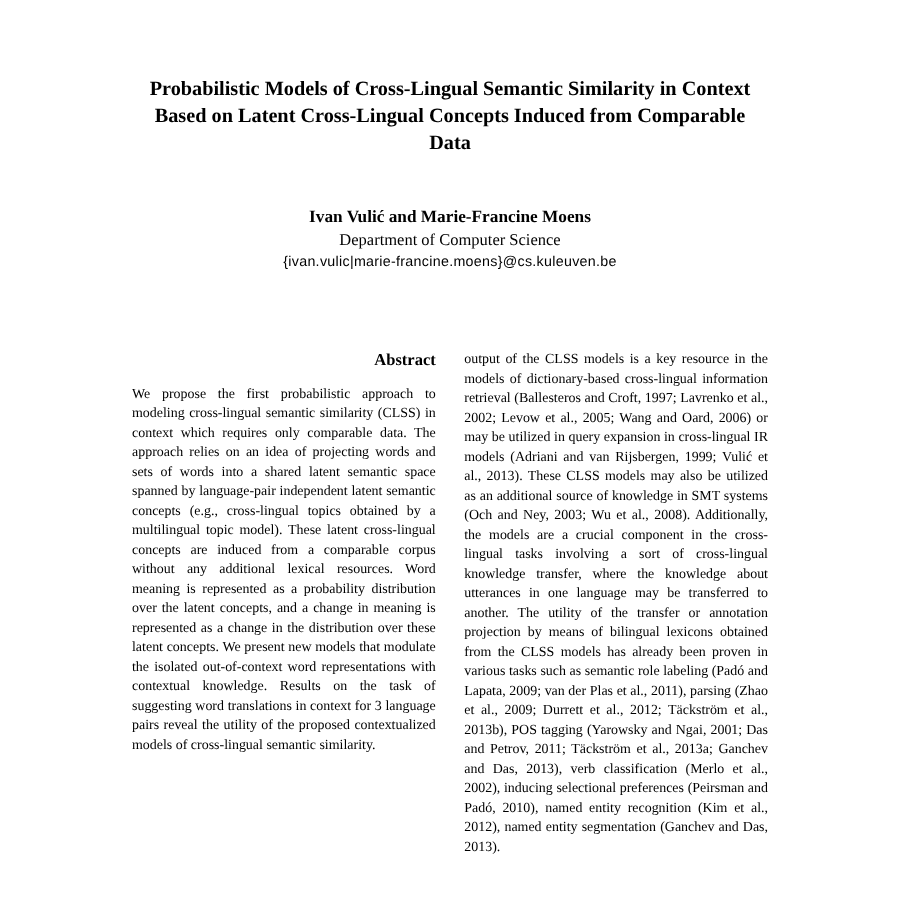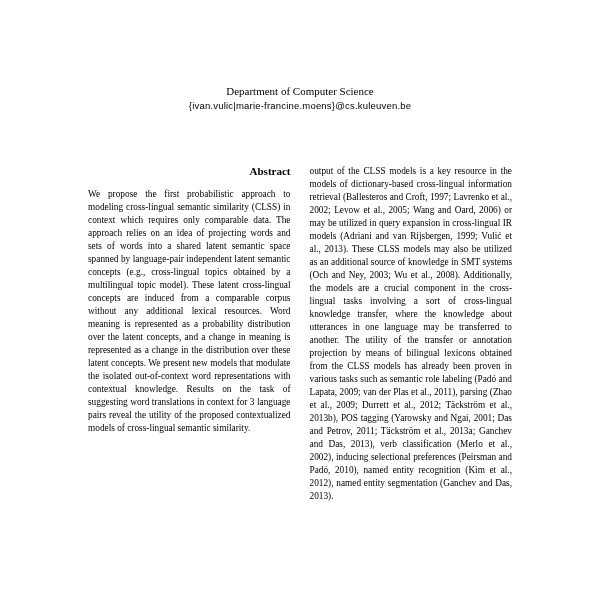--- a/index.html
+++ b/index.html
@@ -59,22 +59,27 @@
   }
   .body-text {
     margin: 0;
   }
 </style>
 </head>
 <body>
 
 <div class="page">
 
+  <div class="title">
+    <div>Probabilistic Models of Cross-Lingual Semantic Similarity in Context</div>
+    <div>Based on Latent Cross-Lingual Concepts Induced from Comparable Data</div>
+  </div>
 
   <div class="author-block">
+    <div class="authors">Ivan Vulić and Marie-Francine Moens</div>
     <div class="affil">Department of Computer Science</div>
     <div class="email">{ivan.vulic|marie-francine.moens}@cs.kuleuven.be</div>
   </div>
 
   <div class="columns">
     <div class="col">
       <div class="abstract-heading">Abstract</div>
       <p class="body-text">We propose the first probabilistic approach to modeling cross-lingual semantic similarity (CLSS) in context which requires only comparable data. The approach relies on an idea of projecting words and sets of words into a shared latent semantic space spanned by language-pair independent latent semantic concepts (e.g., cross-lingual topics obtained by a multilingual topic model). These latent cross-lingual concepts are induced from a comparable corpus without any additional lexical resources. Word meaning is represented as a probability distribution over the latent concepts, and a change in meaning is represented as a change in the distribution over these latent concepts. We present new models that modulate the isolated out-of-context word representations with contextual knowledge. Results on the task of suggesting word translations in context for 3 language pairs reveal the utility of the proposed contextualized models of cross-lingual semantic similarity.</p>
     </div>
     <div class="col">

